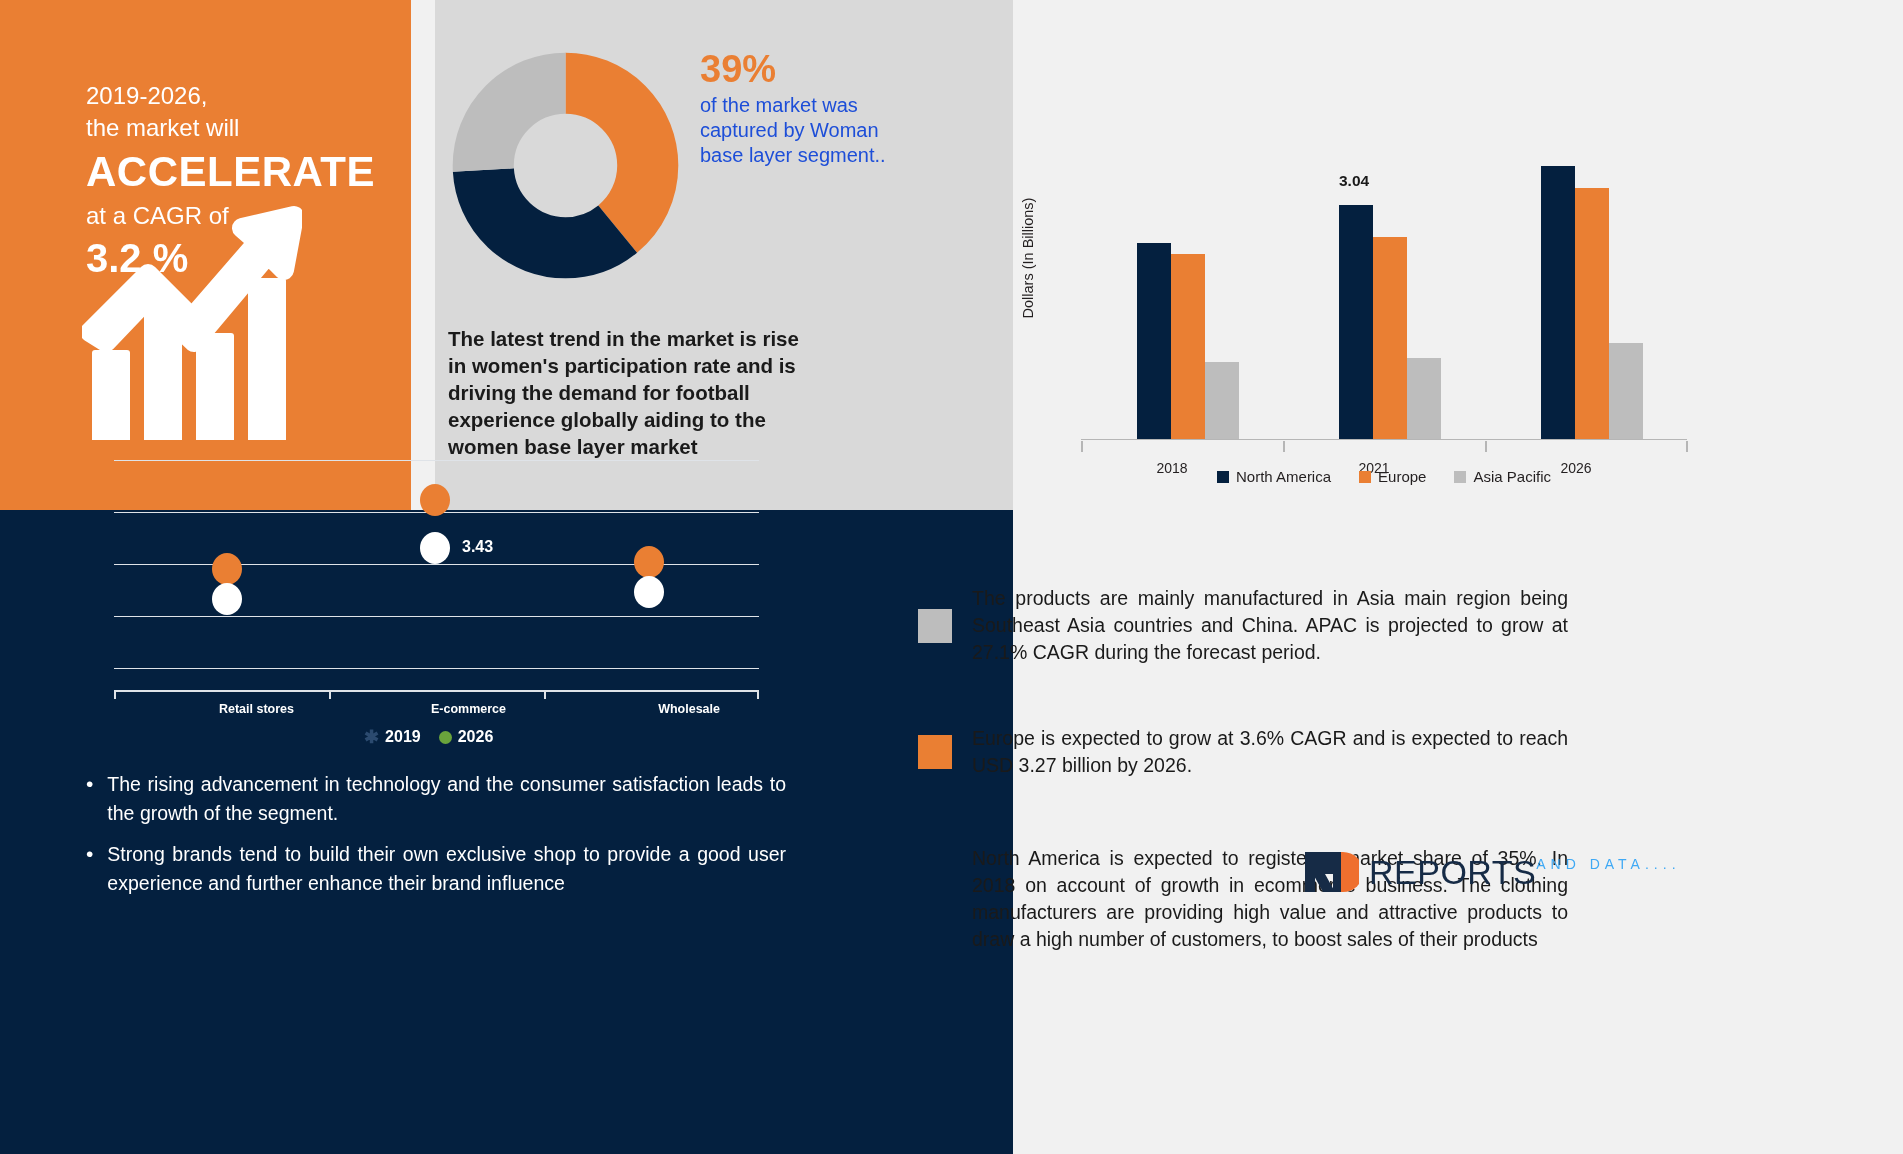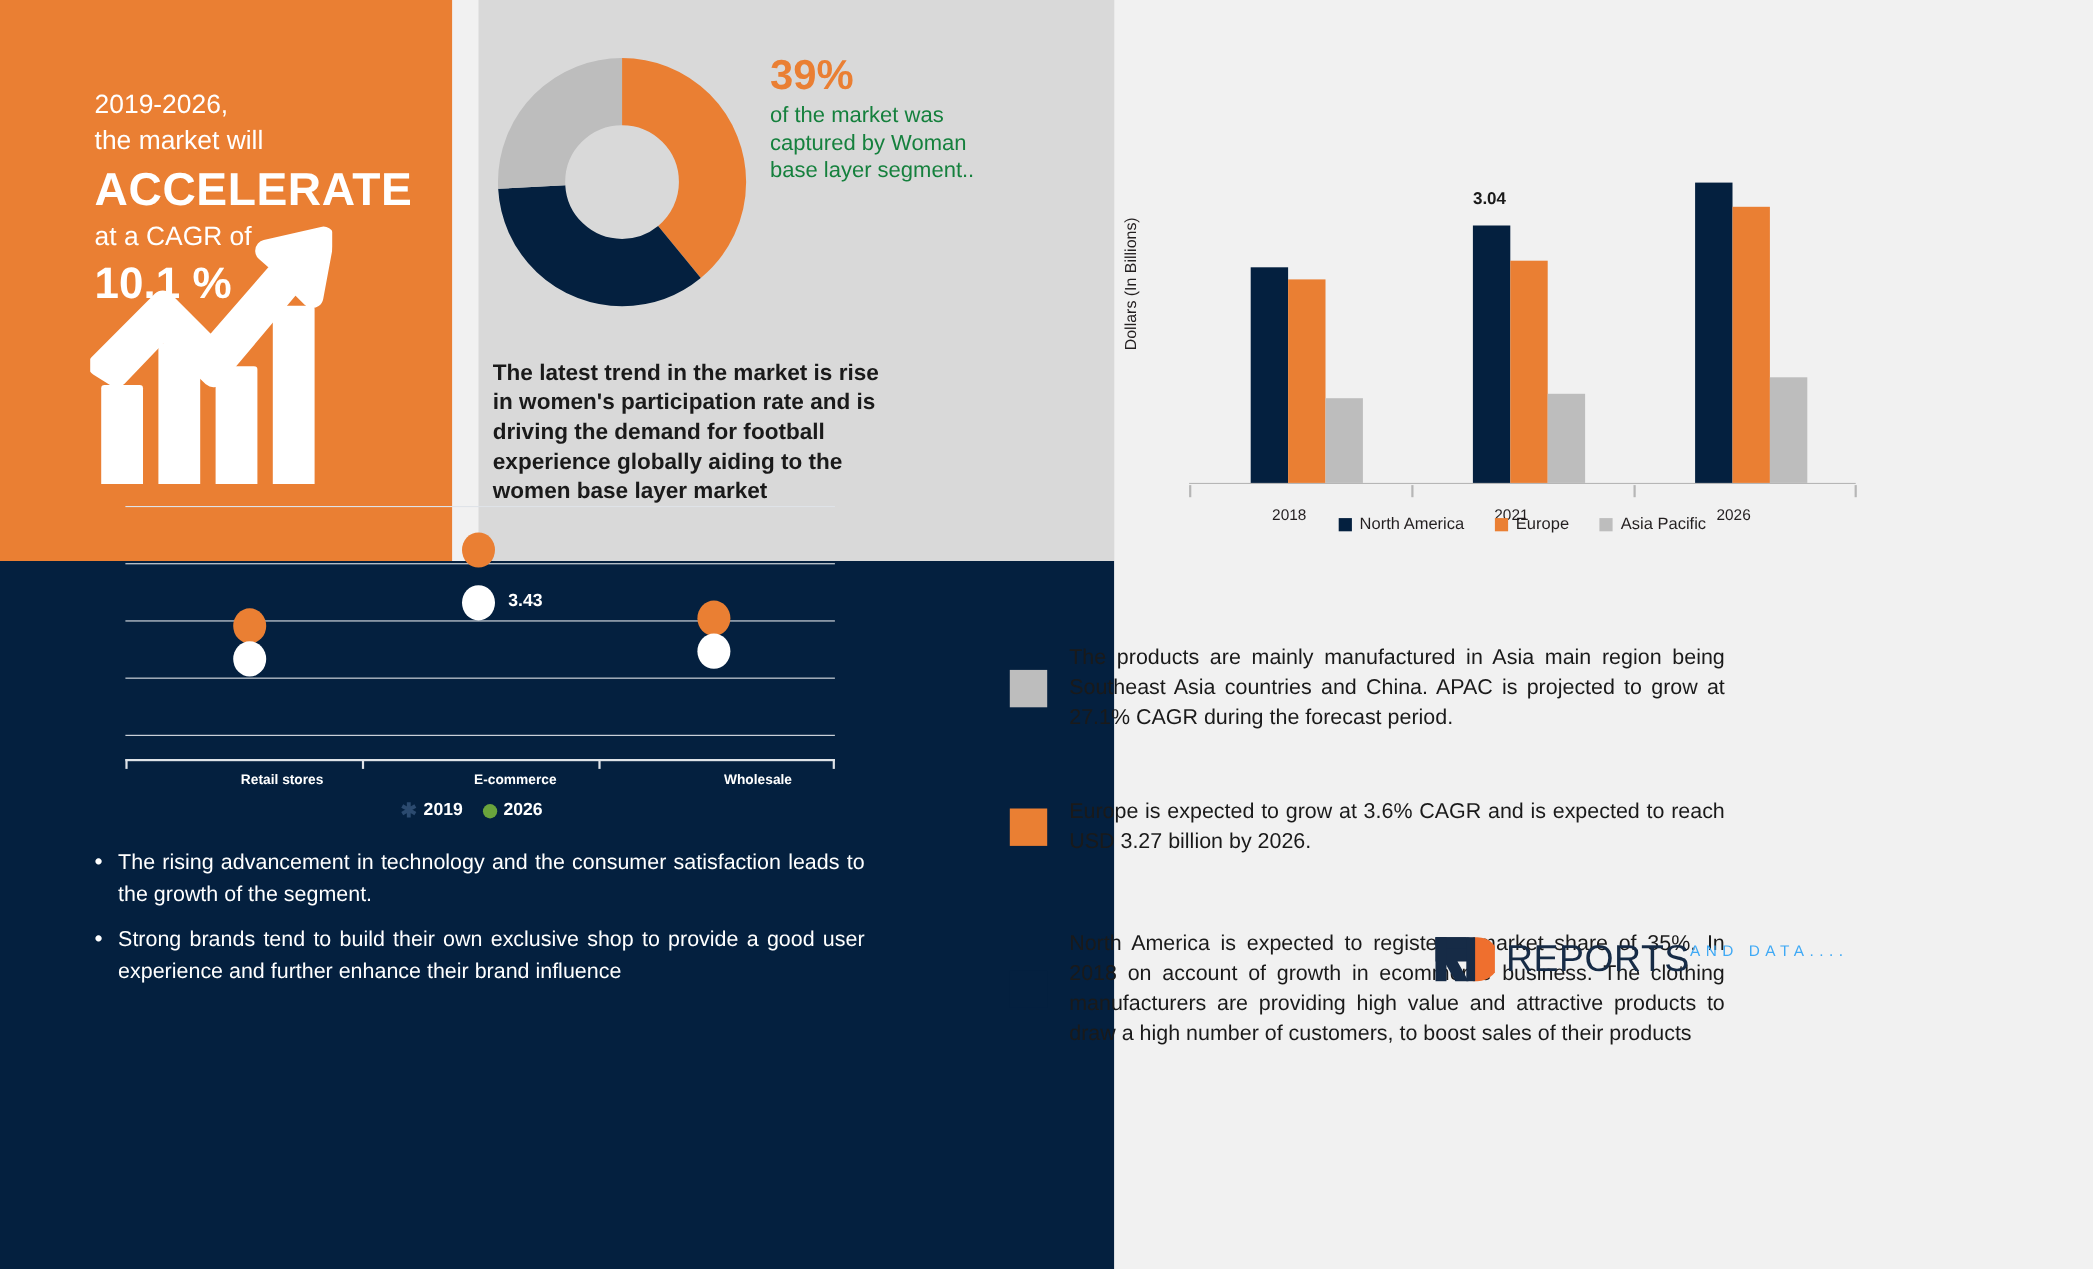--- a/index.html
+++ b/index.html
@@ -29,21 +29,21 @@
 
   
   .donut-panel {
     position: absolute; left: 435px; top: 0; width: 602px; height: 510px;
     background: #d9d9d9;
   }
   .donut-wrap { position: absolute; left: 13px; top: 48px; width: 235px; height: 235px; }
   .donut-svg { width: 235px; height: 235px; display: block; }
   .pct-block { position: absolute; left: 265px; top: 45px; width: 190px; }
   .pct-num { font-size: 38px; font-weight: 700; color: #ea7f33; line-height: 48px; }
-  .pct-desc { font-size: 20px; line-height: 25px; color: #15803d; font-weight: 400; }
+  .pct-desc { font-size: 20px; line-height: 25px; color: #1d4ed8; font-weight: 400; }
   .trend-text {
     position: absolute; left: 13px; top: 325px; width: 360px;
     font-size: 20.5px; line-height: 27px; font-weight: 700; color: #1a1a1a;
   }
 
   
   .navy-panel {
     position: absolute; left: 0; top: 510px; width: 1013px; height: 644px;
     background: #04203f;
   }
@@ -121,21 +121,21 @@
 <div class="page">
 
   <div class="left-col">
 
     <div class="accel-panel">
       <div class="accel-text">
         <div class="accel-l1">2019-2026,</div>
         <div class="accel-l2">the market will</div>
         <div class="accel-big">ACCELERATE</div>
         <div class="accel-l3">at a CAGR of</div>
-        <div class="accel-pct">10.1 %</div>
+        <div class="accel-pct">3.2 %</div>
       </div>
       <div class="accel-icon">
         <svg viewBox="0 0 220 240" width="220" height="240">
           <g fill="#ffffff">
             <rect x="10" y="150" width="38" height="105" rx="3"></rect>
             <rect x="62" y="112" width="38" height="143" rx="3"></rect>
             <rect x="114" y="133" width="38" height="122" rx="3"></rect>
             <rect x="166" y="78" width="38" height="177" rx="3"></rect>
             <path d="M8 132 L66 74 L110 118 L176 42 L160 28 L212 16 L202 70 L186 54 L112 142 L66 98 L24 142 Z" stroke="#ffffff" stroke-width="20" stroke-linejoin="round" stroke-linecap="round" fill="#ffffff"></path>
           </g>

